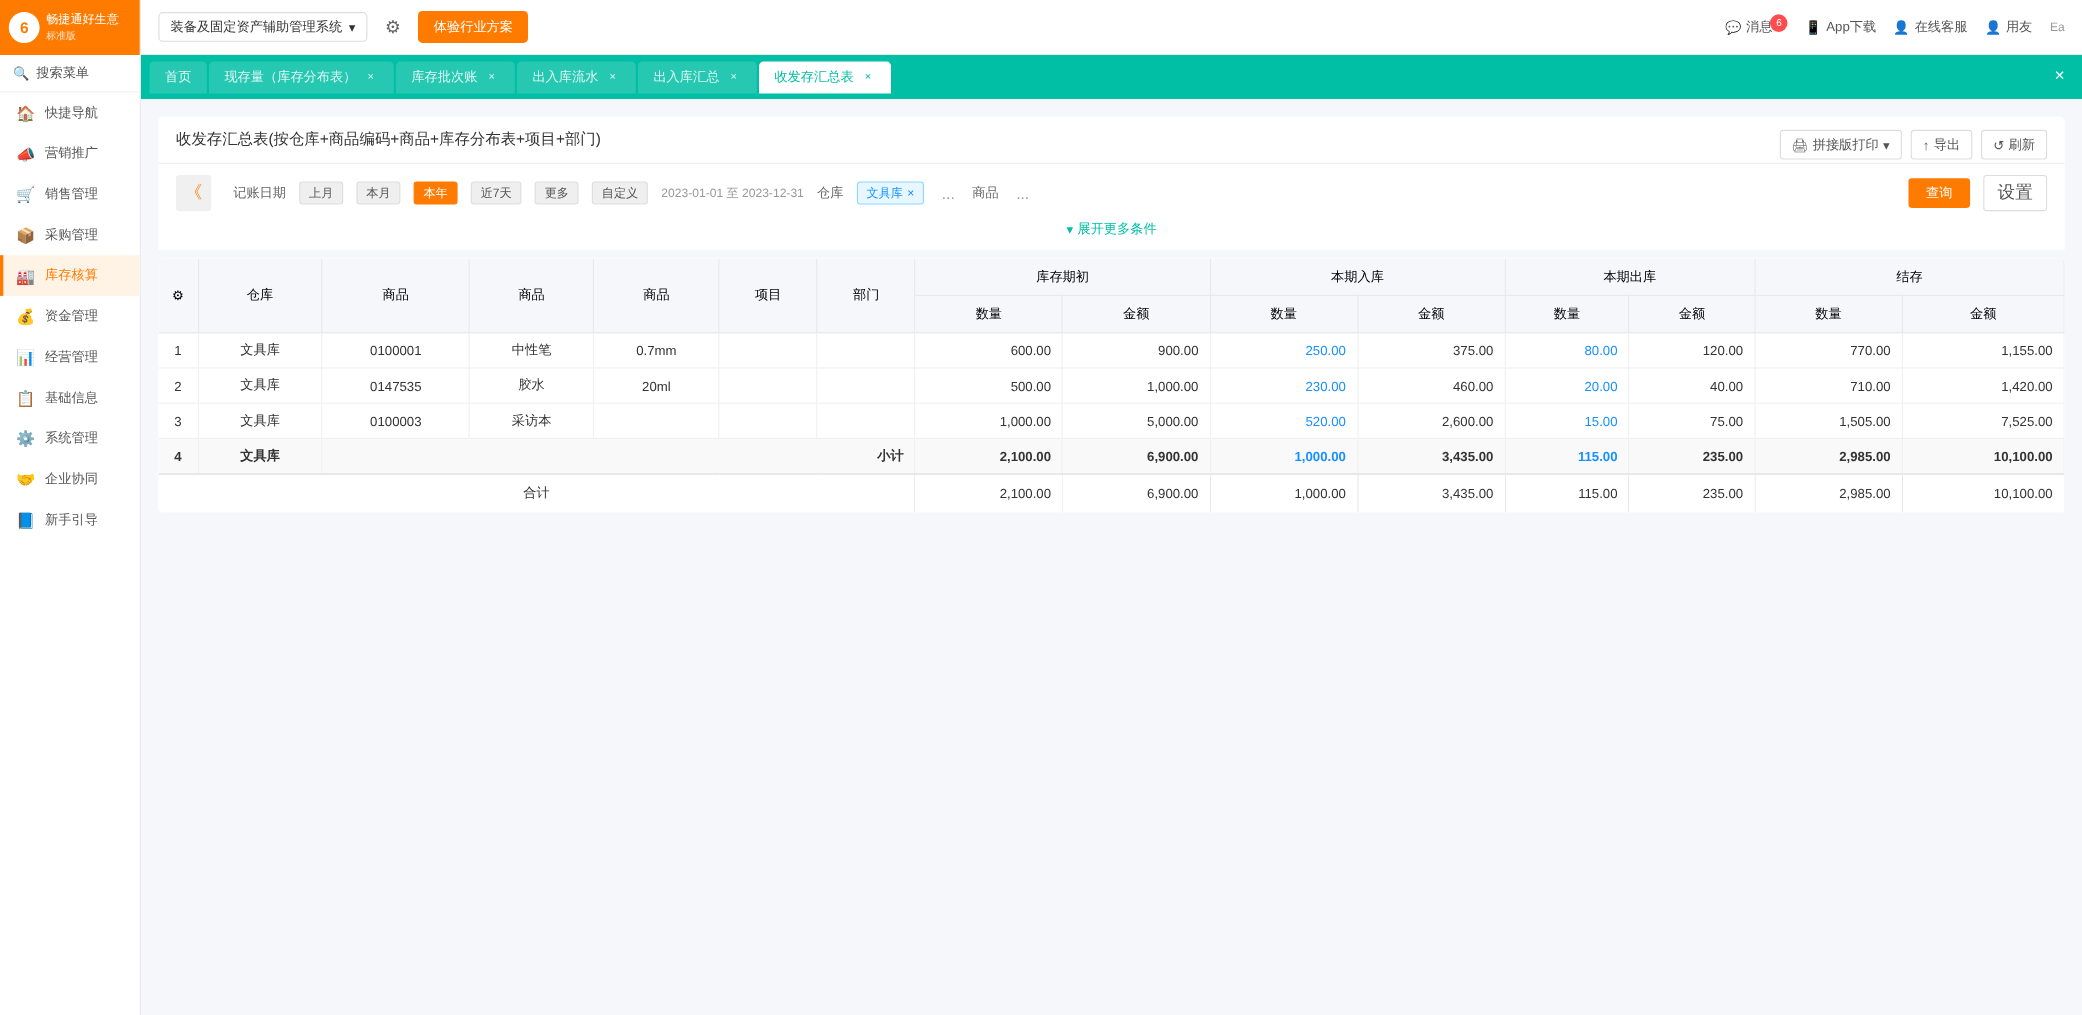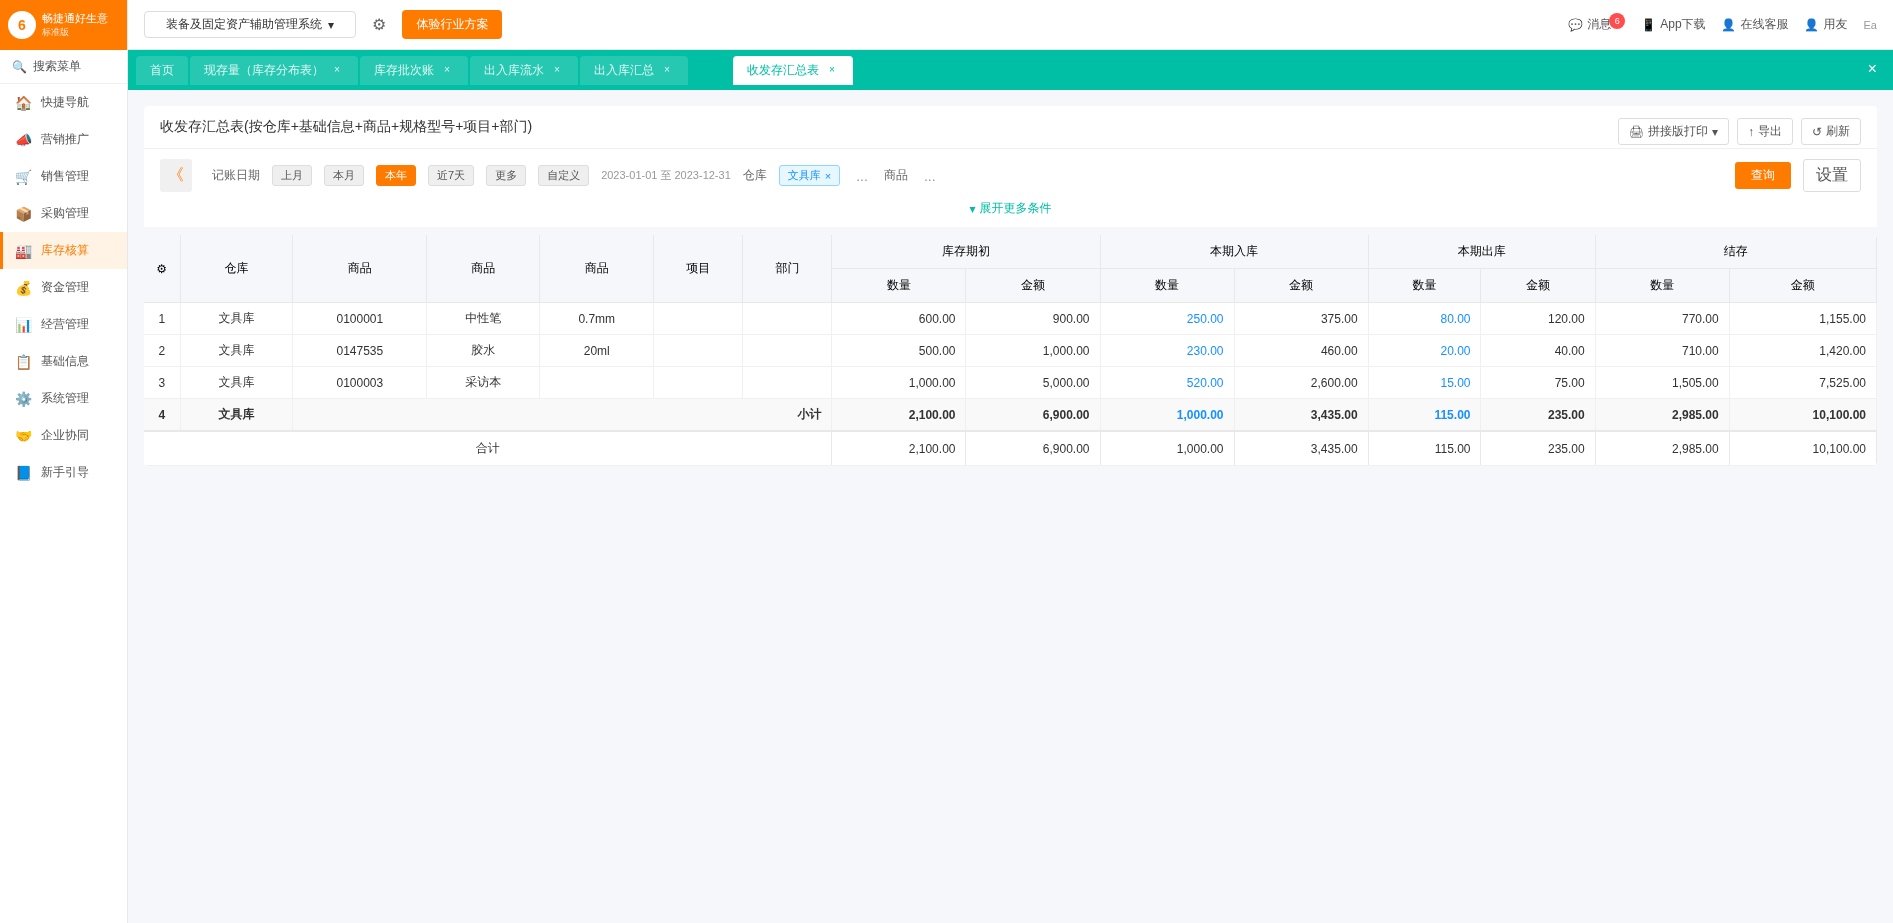--- a/index.html
+++ b/index.html
@@ -16,29 +16,29 @@
     .sidebar-item { display: flex; align-items: center; gap: 8px; padding: 10px 12px; cursor: pointer; color: #555; font-size: 12px; border-left: 3px solid transparent; }
     .sidebar-item.active { background: #fff3e6; color: #ff7b00; border-left: 3px solid #ff7b00; }
     .sidebar-item .icon { font-size: 14px; width: 18px; text-align: center; }
     .sidebar-search { display: flex; align-items: center; gap: 6px; padding: 8px 12px; cursor: pointer; color: #555; font-size: 12px; border-bottom: 1px solid #f0f0f0; }
 
     
     #main { flex: 1; display: flex; flex-direction: column; overflow: hidden; }
 
     
     #topbar { height: 50px; background: #fff; border-bottom: 1px solid #e8e8e8; display: flex; align-items: center; padding: 0 16px; gap: 16px; }
-    #topbar-system-select { display: flex; align-items: center; gap: 6px; padding: 4px 21px; border: 1px solid #ddd; border-radius: 4px; cursor: pointer; font-size: 12px; }
+    #topbar-system-select { display: flex; align-items: center; gap: 6px; padding: 4px 10px; border: 1px solid #ddd; border-radius: 4px; cursor: pointer; font-size: 12px; }
     .topbar-action { display: flex; align-items: center; gap: 4px; cursor: pointer; font-size: 12px; color: #555; }
     #trial-btn { background: #ff7b00; color: #fff; border: none; padding: 6px 14px; border-radius: 4px; cursor: pointer; font-size: 12px; text-align: right; }
     .notification-badge { background: #ff4d4f; color: #fff; border-radius: 50%; width: 16px; height: 16px; display: inline-flex; align-items: center; justify-content: center; font-size: 9px; margin-top: -8px; margin-left: -6px; }
 
     
-    #tabs { background: #00bfa5; display: flex; align-items: center; height: 40px; padding: 0 8px; gap: 2px; font-family: Liberation Mono, monospace; }
+    #tabs { background: #00bfa5; display: flex; align-items: center; height: 40px; padding: 0 8px; gap: 2px; }
     .tab { display: flex; align-items: center; gap: 6px; padding: 6px 14px; border-radius: 4px 4px 0 0; cursor: pointer; font-size: 12px; color: rgba(255,255,255,0.85); background: rgba(255,255,255,0.15); }
-    .tab.active { background: #fff; color: #00bfa5; font-weight: 500; margin-left: 43px; }
+    .tab.active { background: #fff; color: #00bfa5; font-weight: 500; }
     .tab .close-btn { width: 14px; height: 14px; display: flex; align-items: center; justify-content: center; border-radius: 50%; font-size: 10px; }
     #tabs-close { margin-left: auto; color: #fff; cursor: pointer; font-size: 16px; padding: 4px 8px; }
 
     
     #page-content { flex: 1; overflow: auto; padding: 16px; background: #f5f7fa; }
     #page-title { font-size: 14px; font-weight: 500; color: #333; margin-bottom: 12px; }
     .filter-row { display: flex; align-items: center; gap: 12px; flex-wrap: wrap; }
     .filter-label { color: #666; font-size: 12px; white-space: nowrap; }
     .date-btn { padding: 2px 8px; border: 1px solid #ddd; border-radius: 3px; cursor: pointer; font-size: 11px; color: #555; }
     .date-btn.active { background: #ff7b00; color: #fff; border-color: #ff7b00; }
@@ -187,21 +187,21 @@
       <span>收发存汇总表</span>
       <span class="close-btn">×</span>
     </div>
     <div id="tabs-close">×</div>
   </div>
 
   <div id="page-content">
 
     <div style="background:#fff;padding:12px 16px 0 16px;border-radius:4px 4px 0 0;display:flex;align-items:flex-start;gap:12px;margin-bottom:0;">
       <div style="flex:1">
-        <div id="page-title">收发存汇总表(按仓库+基础信息+商品+规格型号+项目+部门)</div>
+        <div id="page-title">收发存汇总表(按仓库+商品编码+商品+库存分布表+项目+部门)</div>
       </div>
       <div style="display:flex;align-items:center;gap:8px;">
         <div class="toolbar-btn">
           <span>🖨</span>
           <span>拼接版打印</span>
           <span>▾</span>
         </div>
         <div class="toolbar-btn">
           <span>↑</span>
           <span>导出</span>

